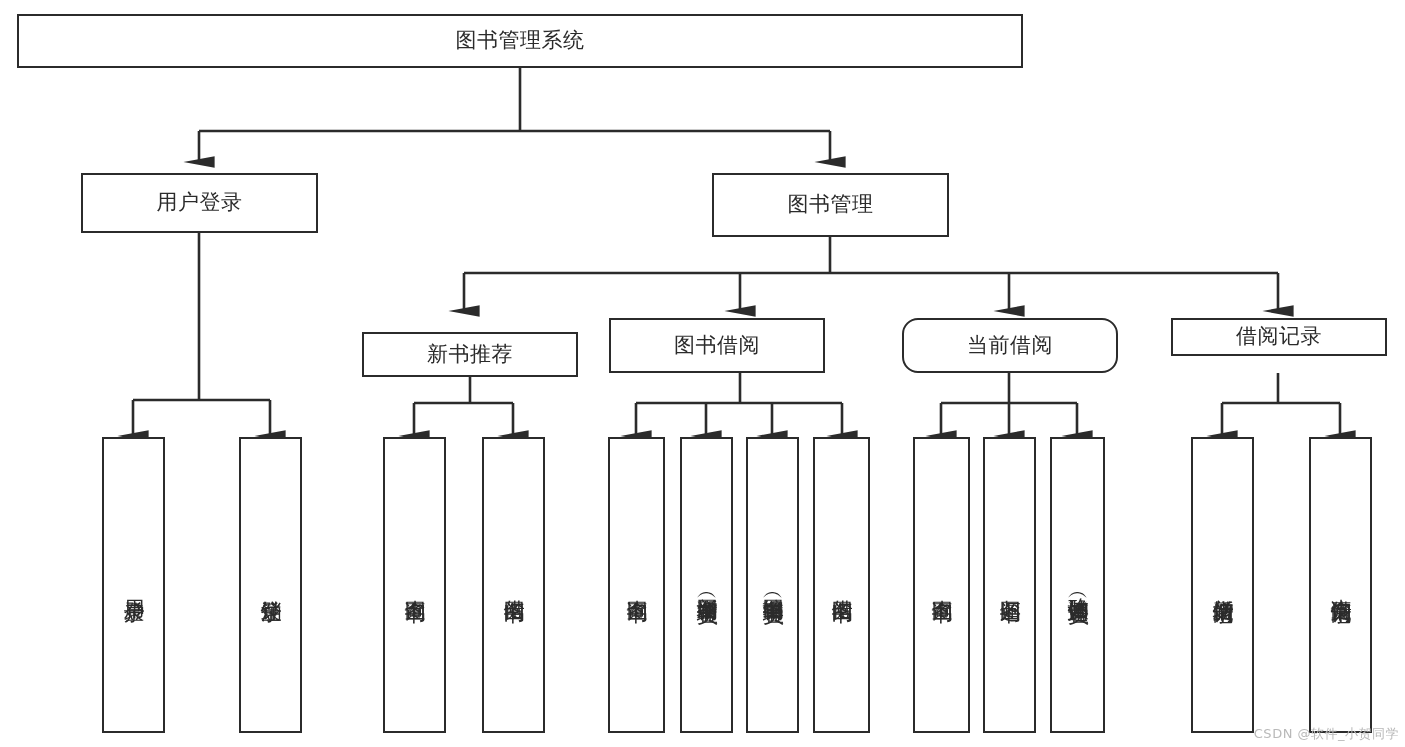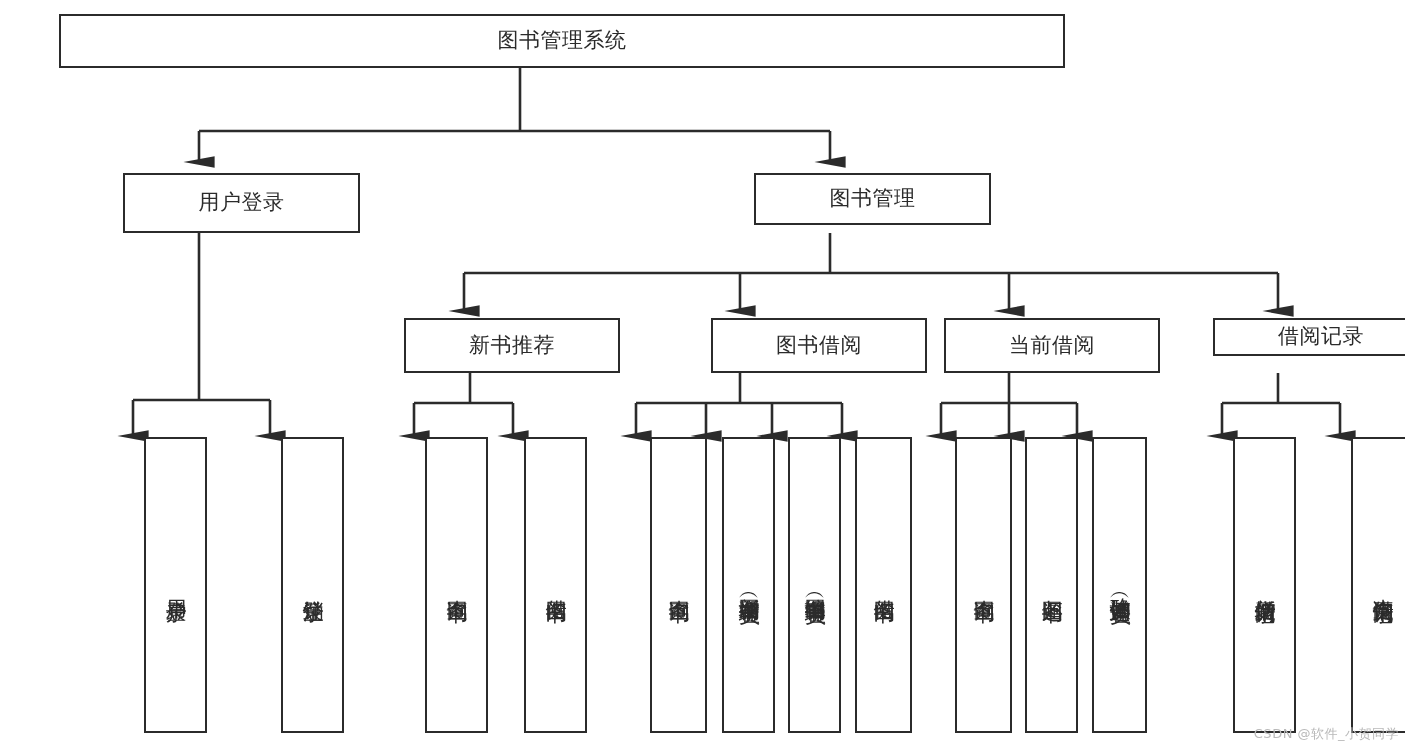--- a/index.html
+++ b/index.html
@@ -29,21 +29,20 @@
     box-sizing: border-box;
     border: 2px solid #2b2b2b;
     background: #ffffff;
     color: #2b2b2b;
     display: flex;
     align-items: center;
     justify-content: center;
     text-align: center;
     line-height: 1.12;
     z-index: 2;
-    margin-left: 42px;
   }
   .node.horiz {
     font-size: 21px;
     letter-spacing: 0.5px;
   }
   .node.vert {
     writing-mode: vertical-rl;
     text-orientation: upright;
     font-size: 21px;
     letter-spacing: 1px;
@@ -120,31 +119,31 @@
     </g>
   </svg>
 
   <div class="node horiz" style="left:17px; top:14px; width:1006px; height:54px;">
     <span>图书管理系统</span>
   </div>
 
   <div class="node horiz" style="left:81px; top:173px; width:237px; height:60px;">
     <span>用户登录</span>
   </div>
-  <div class="node horiz" style="left:712px; top:173px; width:237px; height:52px;">
+  <div class="node horiz" style="left:712px; top:173px; width:237px; height:64px;">
     <span>图书管理</span>
   </div>
 
-  <div class="node horiz" style="left:362px; top:318px; width:216px; height:55px;">
+  <div class="node horiz" style="left:362px; top:332px; width:216px; height:45px;">
     <span>新书推荐</span>
   </div>
-  <div class="node horiz" style="left:669px; top:318px; width:216px; height:55px;">
+  <div class="node horiz" style="left:609px; top:318px; width:216px; height:55px;">
     <span>图书借阅</span>
   </div>
-  <div class="node horiz" style="left:902px; top:318px; width:216px; height:55px;">
+  <div class="node horiz" style="left:902px; top:318px; width:216px; height:55px;border-radius:16px;">
     <span>当前借阅</span>
   </div>
   <div class="node horiz" style="left:1171px; top:318px; width:216px; height:38px;">
     <span>借阅记录</span>
   </div>
 
   <div class="node vert" style="left:102px; top:437px; width:63px; height:296px;">
     <span>用户登录</span>
   </div>
   <div class="node vert" style="left:239px; top:437px; width:63px; height:296px;">

